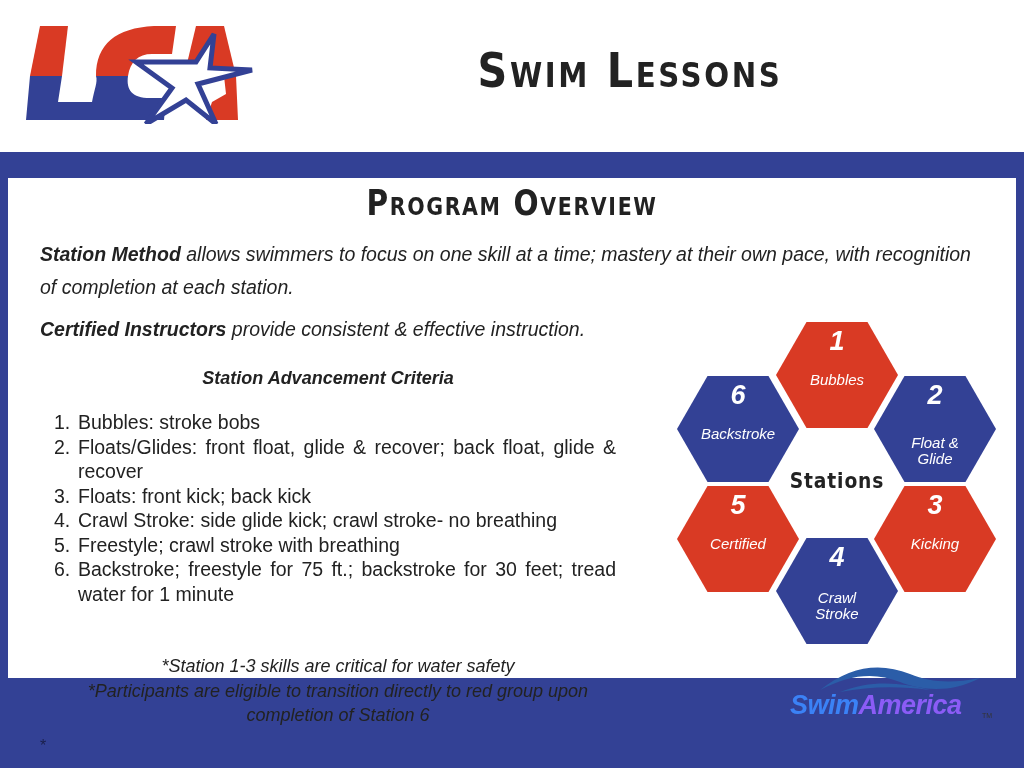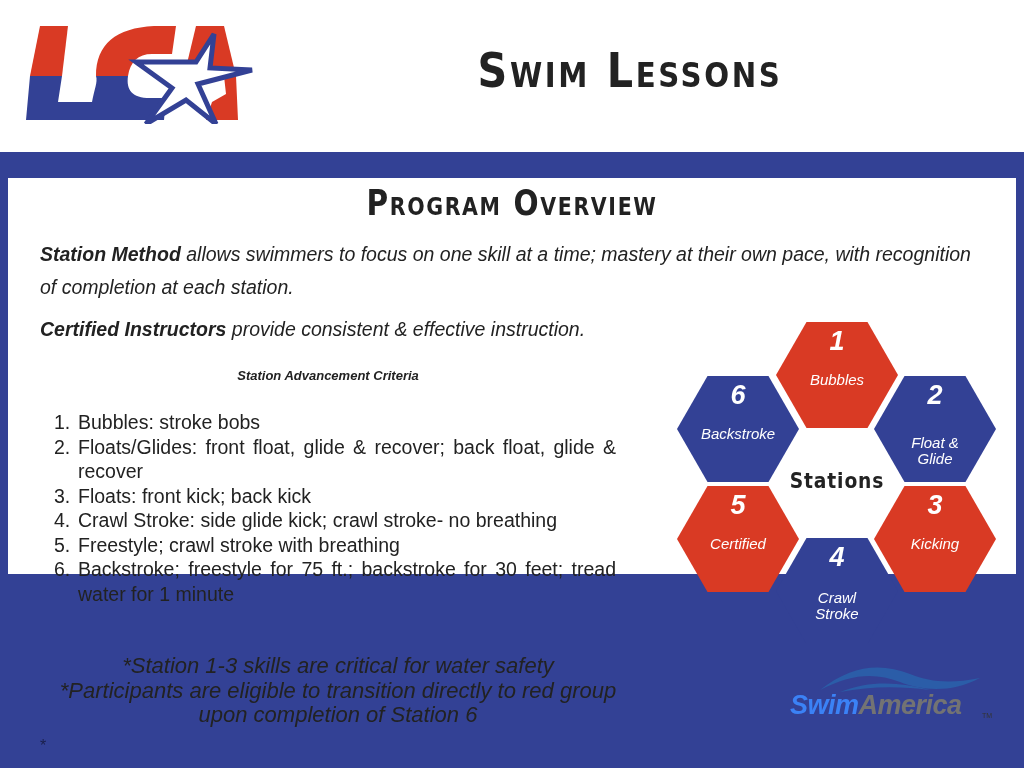--- a/index.html
+++ b/index.html
@@ -1,43 +1,43 @@
 <!DOCTYPE html>
 <html><head>
 <meta charset="utf-8">
 <style>
   html, body { margin:0; padding:0; }
   body { width:1024px; height:768px; position:relative; overflow:hidden; background:#ffffff; font-family:"Liberation Sans", sans-serif; color:#222; }
   .header { position:absolute; left:0; top:0; width:1024px; height:152px; background:#fff; }
   .logo { position:absolute; left:26px; top:24px; width:230px; height:100px; }
   .title { position:absolute; left:440px; top:42px; width:380px; text-align:center; font-family:"DejaVu Sans", sans-serif; font-weight:bold; font-size:48px; letter-spacing:3px; color:#222; font-variant:small-caps; transform:scaleX(0.86); transform-origin:center; }
   .frame { position:absolute; left:0; top:152px; width:1024px; height:616px; background:#334195; }
-  .panel { position:absolute; left:8px; top:26px; width:1008px; height:396px; background:#fff; }
+  .panel { position:absolute; left:8px; top:26px; width:1008px; height:500px; background:#fff; }
   .overview { position:absolute; left:0; top:4px; width:1008px; text-align:center; font-family:"DejaVu Sans", sans-serif; font-weight:bold; font-size:36px; letter-spacing:2px; color:#222; font-variant:small-caps; transform:scaleX(0.82); }
   .para { position:absolute; left:32px; font-size:19.5px; font-style:italic; color:#222; line-height:33px; }
   .para b { font-weight:bold; }
   .p1 { top:60px; width:940px; }
   .p2 { top:135px; width:700px; }
-  .crit-title { position:absolute; left:120px; top:190px; width:400px; text-align:center; font-size:13px; font-weight:bold; font-style:italic; }
+  .crit-title { position:absolute; left:120px; top:190px; width:400px; text-align:center; font-size:18px; font-weight:bold; font-style:italic; }
   .crit-list { position:absolute; left:46px; top:232px; width:562px; font-size:19.5px; line-height:24.5px; margin:0; padding:0; list-style:none; }
   .crit-list li { display:flex; text-align:justify; }
   .crit-list .num { width:24px; flex:none; }
   .crit-list .txt { flex:1; text-align:justify; }
-  .notes { position:absolute; left:40px; top:476px; width:580px; text-align:center; font-size:22px; font-style:italic; line-height:24.5px; }
+  .notes { position:absolute; left:40px; top:476px; width:580px; text-align:center; font-size:18px; font-style:italic; line-height:24.5px; }
   .stars { position:absolute; left:40px; top:560px; font-size:16px; color:#222; }
   .hex { position:absolute; width:122px; height:106px; clip-path:polygon(25% 0,75% 0,100% 50%,75% 100%,25% 100%,0 50%); color:#fff; text-align:center; }
   .hex.red { background:#D93A24; }
   .hex.blue { background:#334195; }
   .hex .n { position:absolute; left:0; width:100%; top:4px; font-size:27px; font-weight:bold; font-style:italic; }
   .hex .l { position:absolute; left:0; width:100%; top:50px; font-size:15px; font-style:italic; line-height:16px; }
   .stations-label { position:absolute; left:776px; top:468px; width:122px; text-align:center; font-family:"DejaVu Sans", sans-serif; font-weight:bold; font-size:22px; letter-spacing:1px; color:#222; transform:scaleX(0.85); }
   .sa-logo { position:absolute; left:790px; top:660px; width:205px; height:70px; }
   .sa-text { position:absolute; left:0; top:30px; font-size:27px; font-weight:bold; font-style:italic; letter-spacing:-0.5px; }
   .sa-text .s { color:#3b82f6; }
-  .sa-text .a { color:#737373; }
+  .sa-text .a { color:#8b5cf6; }
   .sa-tm { position:absolute; left:192px; top:52px; font-size:7px; color:#333; }
 </style>
 </head>
 <body>
 
 <div class="header">
   <svg class="logo" viewBox="0 0 230 100">
 
     <polygon points="14,2 42,2 36,52 4,52" fill="#D93A24"></polygon>
 

